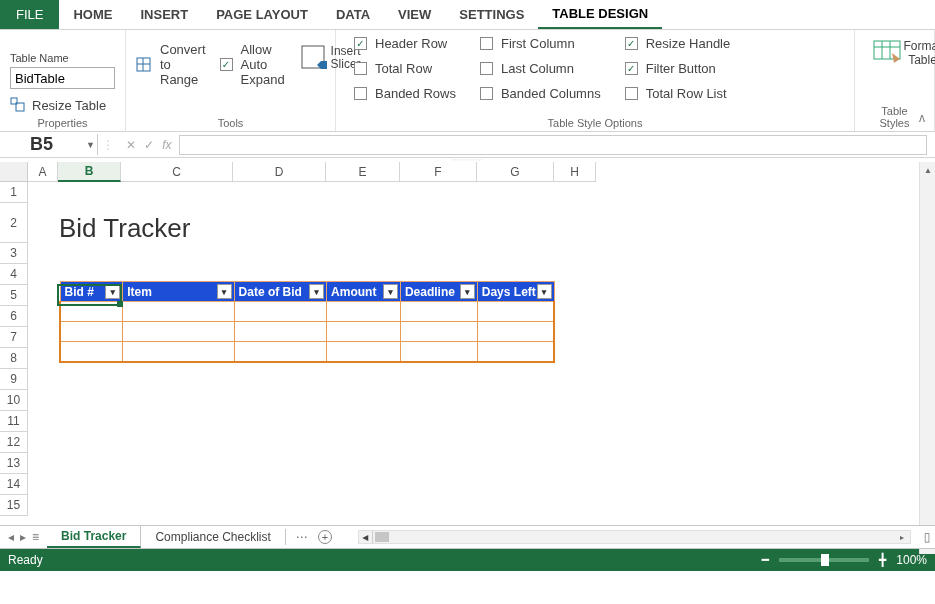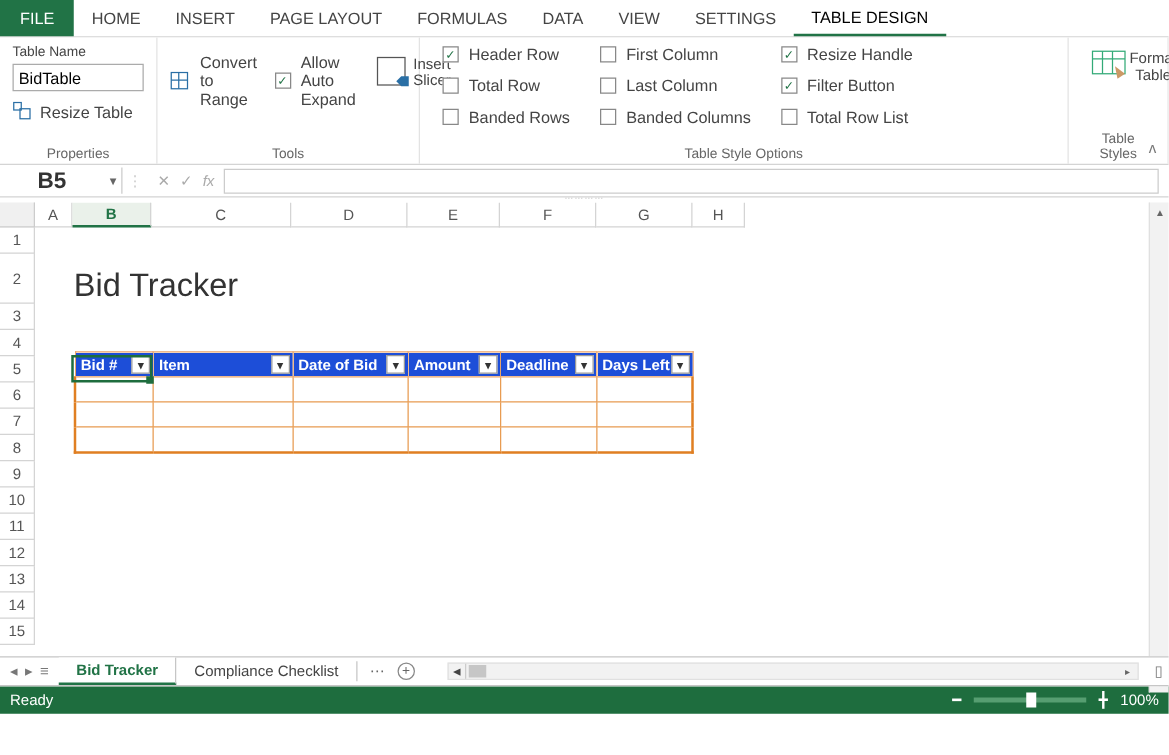--- a/index.html
+++ b/index.html
@@ -1,30 +1,30 @@
 <!DOCTYPE html>
 <html><head>
 <meta charset="utf-8">
 <style>
 * { box-sizing: border-box; margin: 0; padding: 0; font-family: "Segoe UI", Tahoma, sans-serif; }
 body { width: 935px; height: 604px; overflow: hidden; background: #fff; font-size: 12px; color: #444; position: relative; }
 
 
 .ribbon-tabs { display: flex; align-items: stretch; height: 30px; border-bottom: 1px solid #d4d4d4; font-size: 13px; }
-.ribbon-tabs .tab { padding: 0 14px; display: flex; align-items: center; cursor: pointer; color: #444; }
+.ribbon-tabs .tab { padding: 0 14px; display: flex; align-items: center; cursor: pointer; color: #444; font-weight: bold; }
 .ribbon-tabs .file { background: #217346; color: #fff; font-weight: 400; padding: 0 16px; }
 .ribbon-tabs .tab.active { border-bottom: 2px solid #217346; color: #000000; }
 
 
 .ribbon-body { display: flex; height: 102px; border-bottom: 1px solid #d4d4d4; background: #fff; position: relative; }
 .chunk { border-right: 1px solid #e3e3e3; padding: 4px 10px 2px 10px; display: flex; flex-direction: column; justify-content: space-between; }
 .chunk-label { text-align: center; font-size: 11px; color: #666; margin-top: 2px; }
 
 .prop-chunk { width: 126px; }
-.prop-chunk .tn-label { font-size: 11px; color: #444; margin: 2px 0 3px 0; }
+.prop-chunk .tn-label { font-size: 11px; color: #444; margin: 18px 0 3px 0; }
 .prop-chunk input { width: 105px; height: 22px; padding: 0 4px; border: 1px solid #ababab; font-size: 13px; }
 .prop-chunk .resize { display: flex; align-items: center; gap: 6px; margin-top: 8px; cursor: pointer; font-size: 13px; }
 .ico { width: 16px; height: 16px; display: inline-flex; align-items: center; justify-content: center; }
 
 .tools-chunk { width: 210px; }
 .tools-row { display: flex; gap: 14px; align-items: flex-start; padding-top: 8px; }
 .tools-col { display: flex; flex-direction: row; gap: 14px; }
 .btn-row { display: flex; align-items: center; gap: 8px; cursor: pointer; font-size: 13px; }
 .big-btn { display: flex; flex-direction: row; align-items: center; gap: 2px; cursor: pointer; width: 46px; font-size: 12px; text-align: center; }
 .big-btn .bigico { width: 32px; height: 32px; display: flex; align-items: center; justify-content: center; }
@@ -115,21 +115,20 @@
 svg { display: block; }
 </style>
 </head>
 <body>
 
 <div class="ribbon-tabs">
   <div class="tab file">FILE</div>
   <div class="tab">HOME</div>
   <div class="tab">INSERT</div>
   <div class="tab">PAGE LAYOUT</div>
-  <div class="tab">FORMULAS</div>
   <div class="tab">DATA</div>
   <div class="tab">VIEW</div>
   <div class="tab">SETTINGS</div>
   <div class="tab active">TABLE DESIGN</div>
 </div>
 
 <div class="ribbon-body">
 
   <div class="chunk prop-chunk">
     <div>

